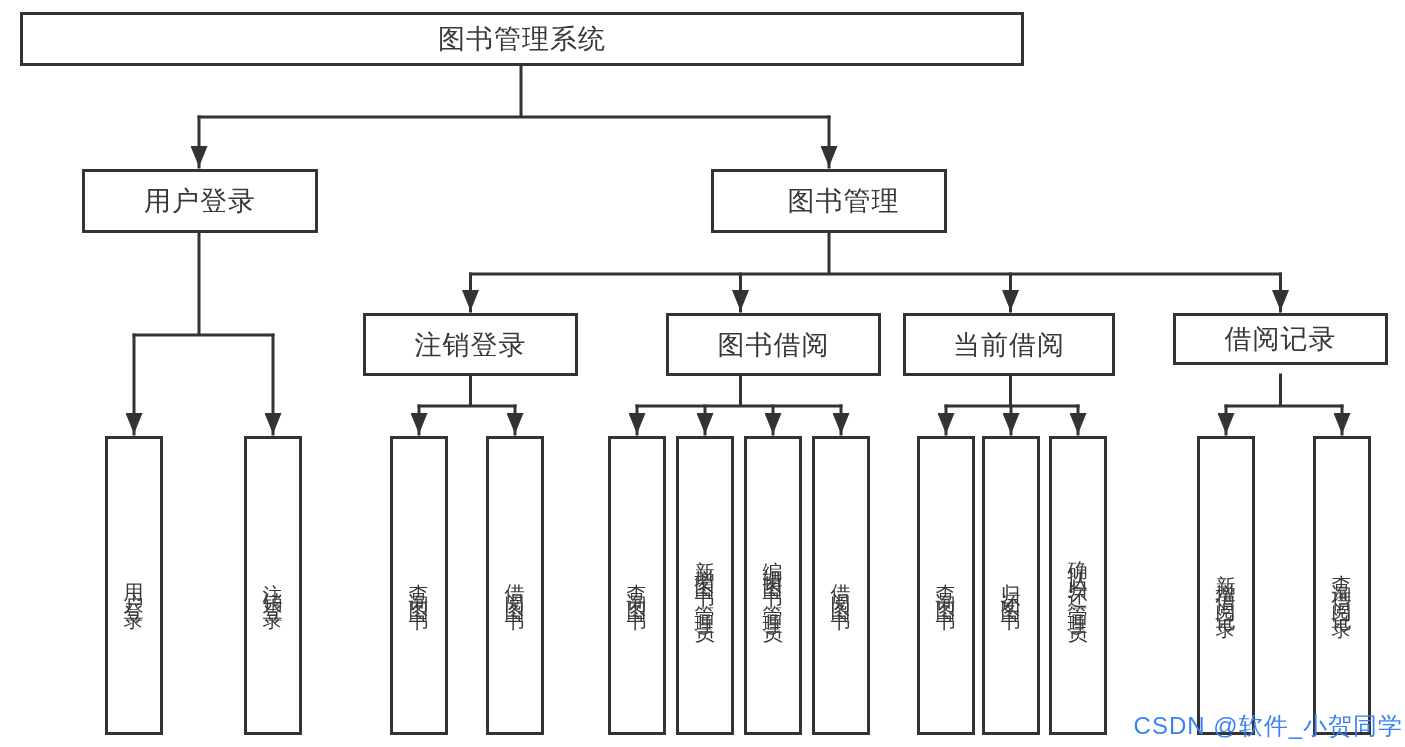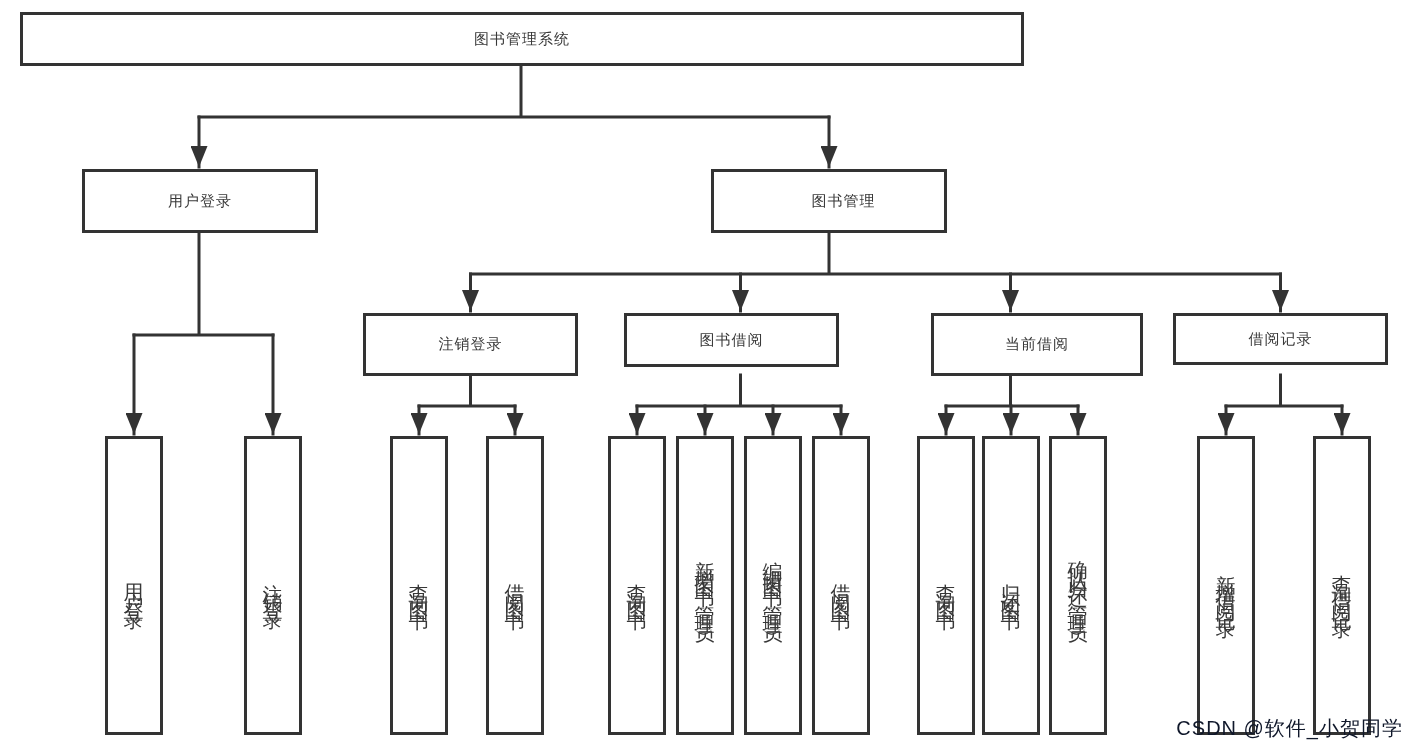--- a/index.html
+++ b/index.html
@@ -5,35 +5,35 @@
   html,body { margin:0; padding:0; background:#fff; }
   #canvas {
     position:relative; width:1405px; height:747px; background:#ffffff;
     font-family:"Liberation Sans","DejaVu Sans",sans-serif; overflow:hidden;
   }
   #wires { position:absolute; left:0; top:0; }
   .box {
     position:absolute; box-sizing:border-box; background:#ffffff;
     border:3px solid #333333; color:#383838;
     display:flex; align-items:center; justify-content:center;
-    font-size:15px; letter-spacing:1px; white-space:nowrap;text-align:right;
+    font-size:27px; letter-spacing:1px; white-space:nowrap;text-align:right;
   }
   .leaf {
     position:absolute; box-sizing:border-box; background:#ffffff;
     border:3px solid #333333; color:#383838;
     width:58px; height:299px; top:436px;
     display:flex; align-items:center; justify-content:center;
   }
   .vtext {
     writing-mode:vertical-rl; text-orientation:mixed;
     font-size:20px; letter-spacing:9px; color:#383838; line-height:1;
   }
   .watermark {
     position:absolute; right:2px; bottom:5px;
-    font-size:20px; color:#0f172a; letter-spacing:1px;
+    font-size:24px; color:#3b82f6; letter-spacing:1px;
   }
 </style>
 </head>
 <body>
 
 <div id="canvas">
 
   <svg id="wires" width="1405" height="747" viewBox="0 0 1405 747">
     <defs>
       <marker id="arw" markerUnits="userSpaceOnUse" markerWidth="21" markerHeight="17" refX="21" refY="8.5" orient="auto">
@@ -71,22 +71,22 @@
       <line x1="1342" y1="406" x2="1342" y2="434" marker-end="url(#arw)"></line>
     </g>
   </svg>
 
   <div class="box" style="left:20px; top:12px; width:1004px; height:54px;">图书管理系统</div>
 
   <div class="box" style="left:82px; top:169px; width:236px; height:64px;">用户登录</div>
   <div class="box" style="left:711px; top:169px; width:236px; height:64px;padding-left:29px;">图书管理</div>
 
   <div class="box" style="left:363px; top:313px; width:215px; height:63px;">注销登录</div>
-  <div class="box" style="left:624px; top:313px; width:215px; height:54px;">图书借阅</div>
-  <div class="box" style="left:903px; top:313px; width:212px; height:63px;margin-left:28px;">当前借阅</div>
+  <div class="box" style="left:666px; top:313px; width:215px; height:63px;">图书借阅</div>
+  <div class="box" style="left:903px; top:313px; width:212px; height:63px;">当前借阅</div>
   <div class="box" style="left:1173px; top:313px; width:215px; height:52px;">借阅记录</div>
 
   <div class="leaf" style="left:105px;">
     <span class="vtext">用户登录</span>
   </div>
   <div class="leaf" style="left:244px;">
     <span class="vtext">注销登录</span>
   </div>
 
   <div class="leaf" style="left:390px;">

